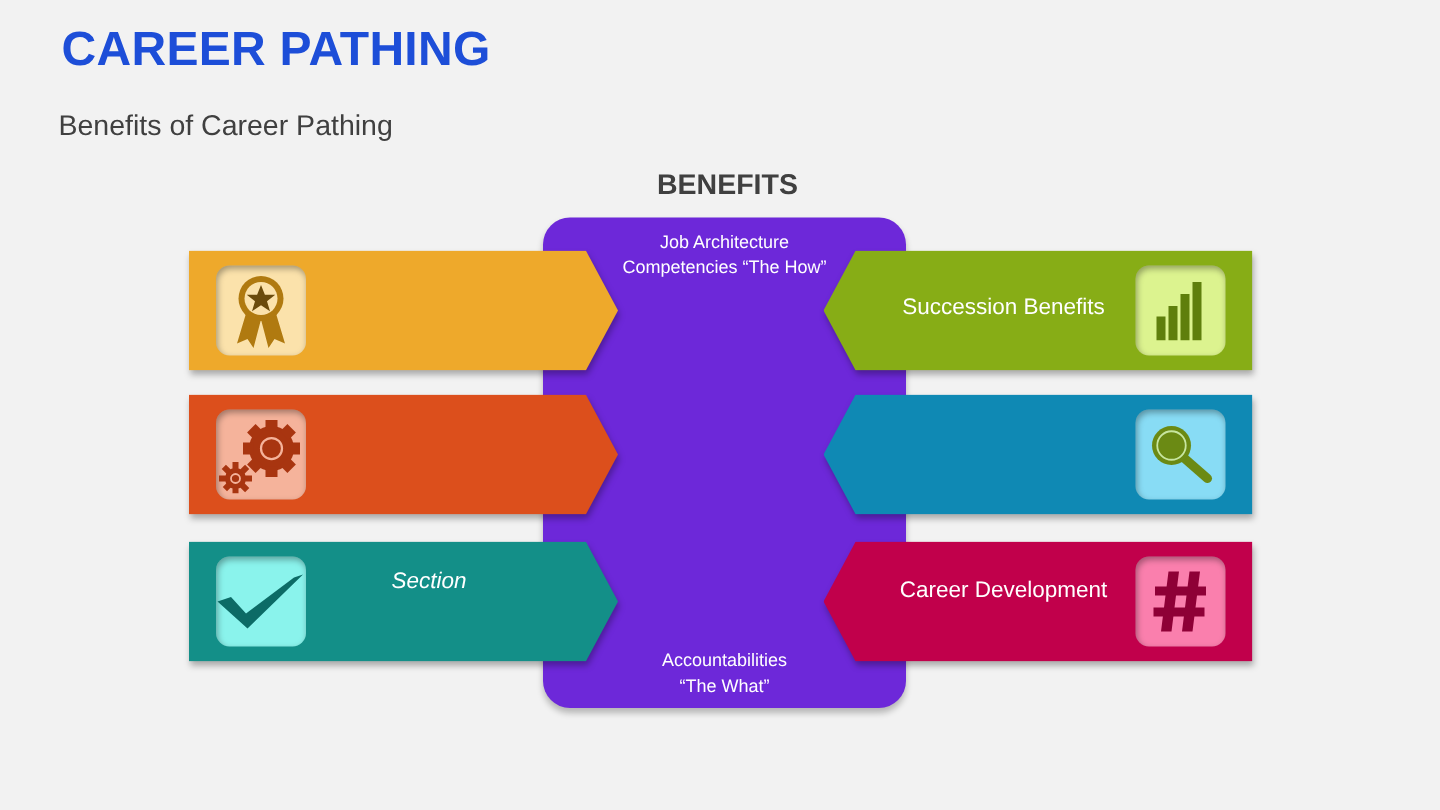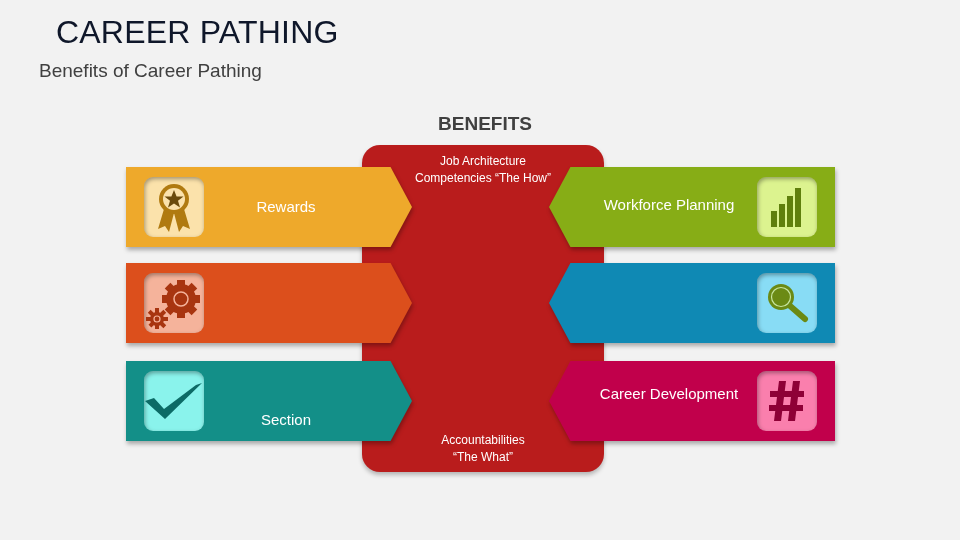--- a/index.html
+++ b/index.html
@@ -2,34 +2,34 @@
 <html><head>
 <meta charset="utf-8">
 <style>
   html, body { margin:0; padding:0; }
   body {
     width:960px; height:540px; overflow:hidden; position:relative;
     background:#f2f2f2;
     font-family: "Liberation Sans", "DejaVu Sans", sans-serif;
   }
   .title {
-    position:absolute; left:56px; top:14px;
-    font-size:32px; font-weight:normal; color:#0f172a; letter-spacing:0.2px;
+    position:absolute; left:41px; top:14px;
+    font-size:32px; font-weight:bold; color:#1d4ed8; letter-spacing:0.2px;
   }
   .subtitle {
-    position:absolute; left:39px; top:60px;
+    position:absolute; left:39px; top:74px;
     font-size:19px; color:#404040;
   }
   .benefits-heading {
     position:absolute; left:360px; top:113px; width:250px; text-align:center;
     font-size:19px; font-weight:bold; color:#404040;
   }
   .center-panel {
     position:absolute; left:362px; top:145px; width:242px; height:327px;
-    background:#b91c1c; border-radius:18px;
+    background:#6d28d9; border-radius:18px;
     box-shadow: 0 3px 4px rgba(0,0,0,0.25);
   }
   .center-text {
     position:absolute; left:0; width:100%; text-align:center;
     color:#ffffff; font-size:12px; line-height:17px;
   }
   .center-top { top:8px; }
   .center-bottom { bottom:6px; }
 
   .card {
@@ -75,23 +75,20 @@
   <div class="card-shape" style="background:#eea92b;"></div>
   <div class="icon-box" style="background:#fbe2ab;">
     <svg width="40" height="52" viewBox="0 0 40 52">
       <polygon points="10,28 4,48 11,45 15,51 20,32" fill="#b07a10"></polygon>
       <polygon points="30,28 36,48 29,45 25,51 20,32" fill="#b07a10"></polygon>
       <circle cx="20" cy="18" r="15" fill="#b07a10"></circle>
       <circle cx="20" cy="18" r="11" fill="#fbe2ab"></circle>
       <polygon points="20,9 22.6,15.5 29.5,15.5 24,19.8 26,26.5 20,22.5 14,26.5 16,19.8 10.5,15.5 17.4,15.5" fill="#6b4b0c"></polygon>
     </svg>
   </div>
-  <div class="card-label" style="top:29px;">
-    <div>Rewards</div>
-  </div>
 </div>
 
 <div class="card left" style="left:126px; top:263px; width:286px;">
   <div class="card-shape" style="background:#dc4f1c;"></div>
   <div class="icon-box" style="background:#f5b39b;">
     <svg width="58" height="52" viewBox="0 0 58 52">
       <g fill="#a83510">
         <circle cx="36" cy="22" r="15"></circle>
         <g>
           <rect x="32" y="3" width="8" height="7"></rect>
@@ -119,37 +116,37 @@
   </div>
 </div>
 
 <div class="card left" style="left:126px; top:361px; width:286px;">
   <div class="card-shape" style="background:#138f88;"></div>
   <div class="icon-box" style="background:#8af3ec;">
     <svg width="60" height="44" viewBox="0 0 60 44">
       <polygon points="1,22 10,19 20,30 52,6 58,4 21,40" fill="#0c6b66"></polygon>
     </svg>
   </div>
-  <div class="card-label" style="top:48px;">
+  <div class="card-label" style="top:16px;font-style:italic;">
     <div>Section</div>
   </div>
 </div>
 
 <div class="card right" style="left:549px; top:167px; width:286px;">
   <div class="card-shape" style="background:#87ad16;"></div>
   <div class="icon-box" style="background:#dcf38f;">
     <svg width="34" height="40" viewBox="0 0 34 40">
       <rect x="1" y="24" width="6" height="16" fill="#5f7f0c"></rect>
       <rect x="9" y="17" width="6" height="23" fill="#5f7f0c"></rect>
       <rect x="17" y="9" width="6" height="31" fill="#5f7f0c"></rect>
       <rect x="25" y="1" width="6" height="39" fill="#5f7f0c"></rect>
     </svg>
   </div>
   <div class="card-label" style="top:27px;">
-    <div>Workforce Planning</div>
+    <div>Succession Benefits</div>
   </div>
 </div>
 
 <div class="card right" style="left:549px; top:263px; width:286px;">
   <div class="card-shape" style="background:#0f89b4;"></div>
   <div class="icon-box" style="background:#88dcf5;">
     <svg width="44" height="44" viewBox="0 0 44 44">
       <line x1="24" y1="24" x2="40" y2="38" stroke="#6b8a14" stroke-width="6" stroke-linecap="round"></line>
       <circle cx="16" cy="16" r="13" fill="#6b8a14"></circle>
       <circle cx="16" cy="16" r="9.5" fill="none" stroke="#c8e6a0" stroke-width="1.2"></circle>

